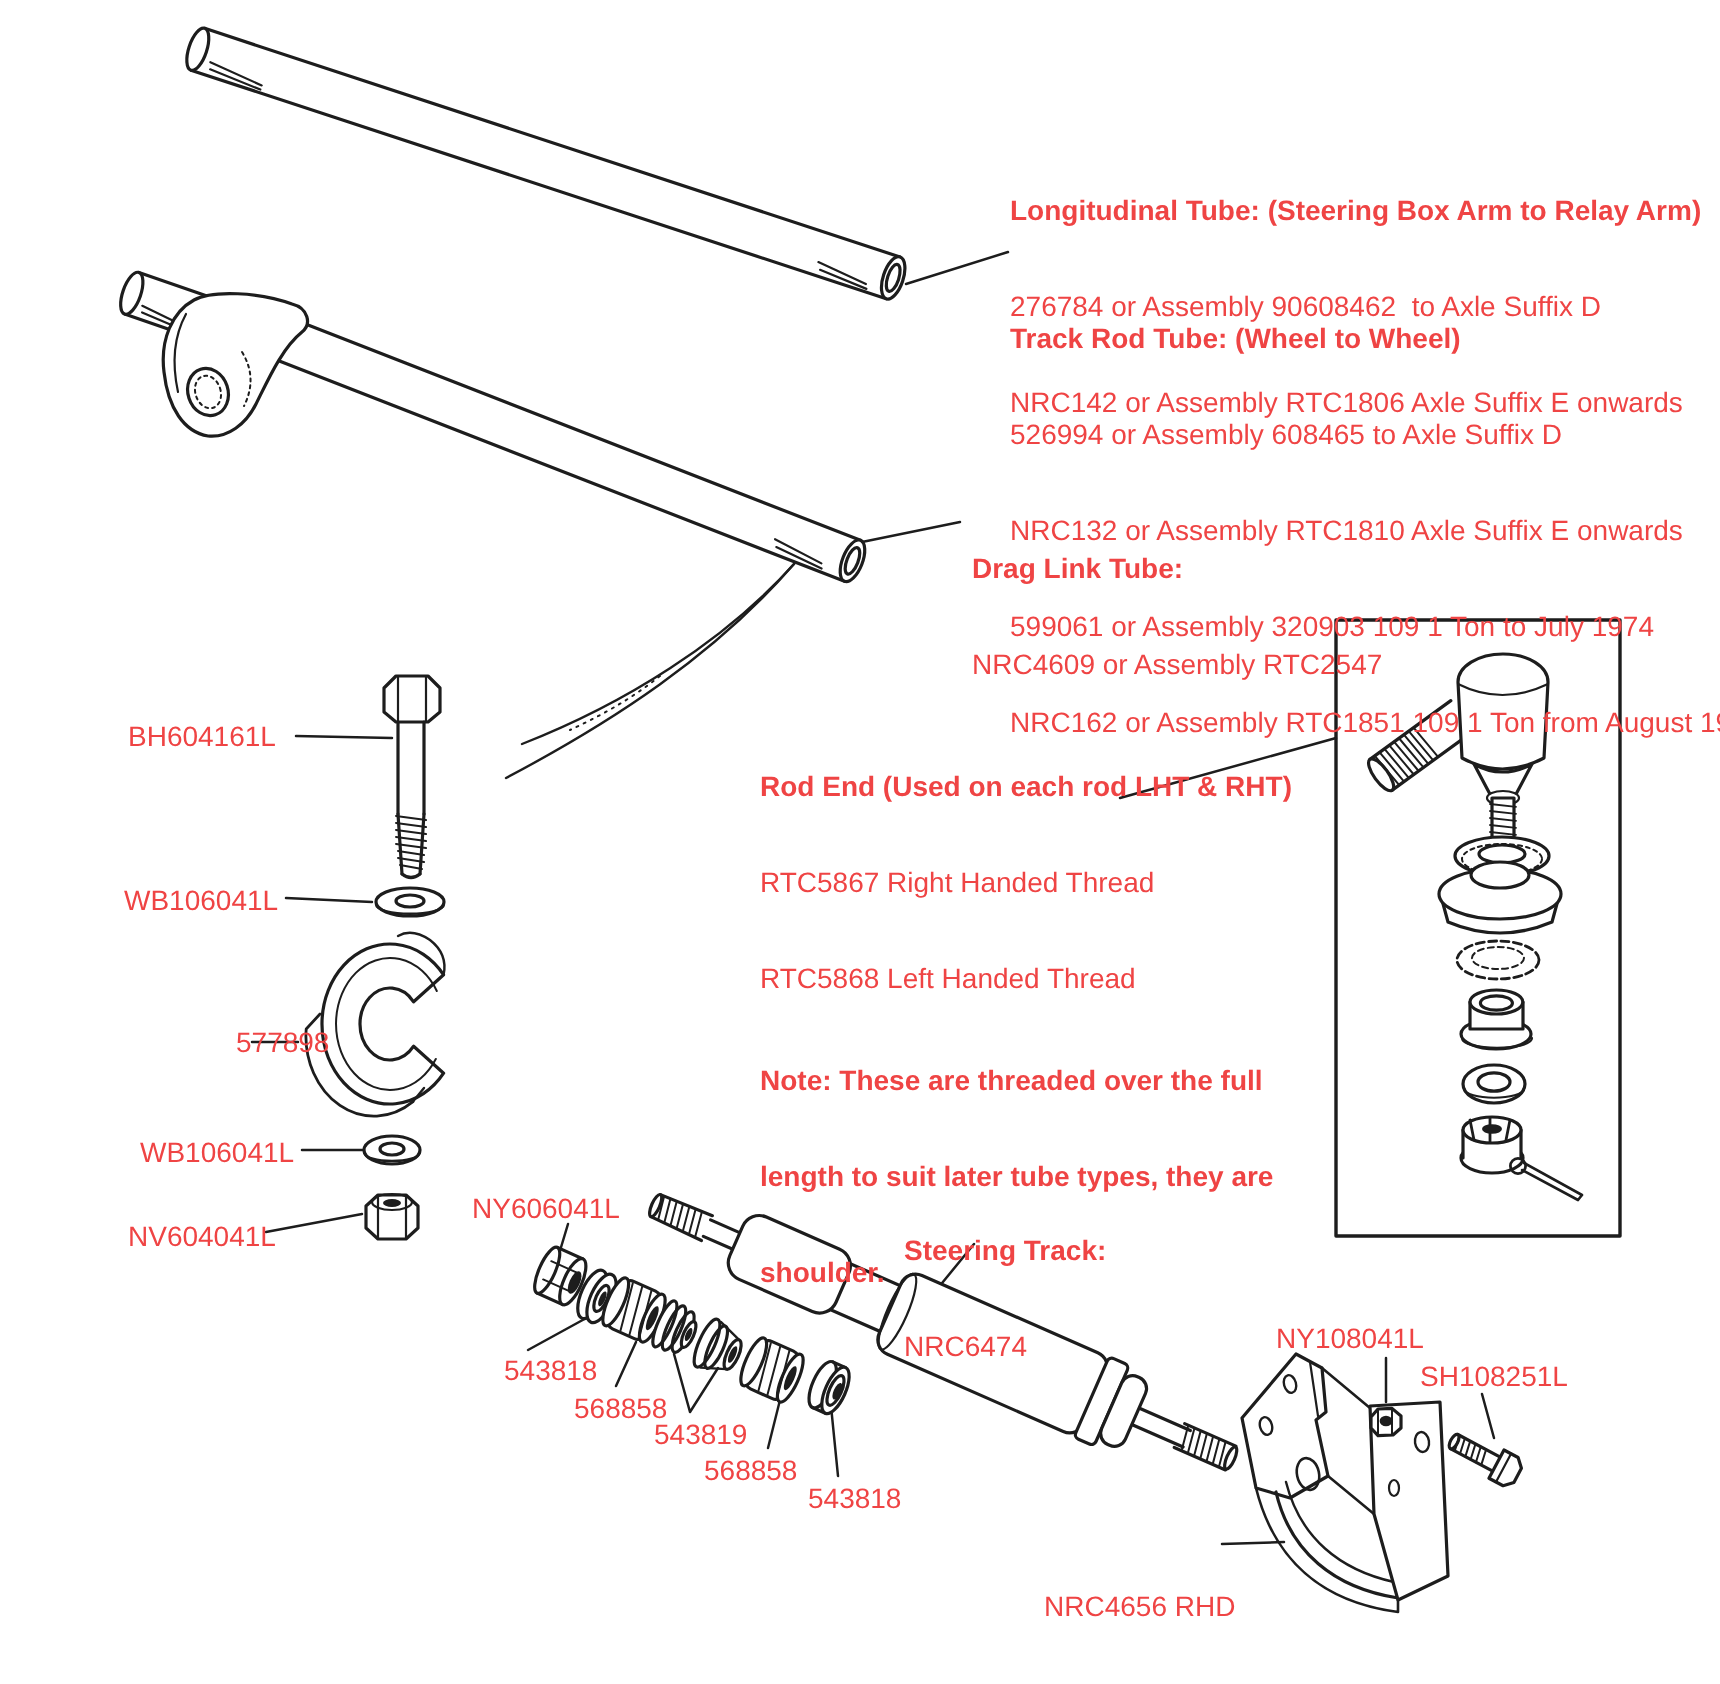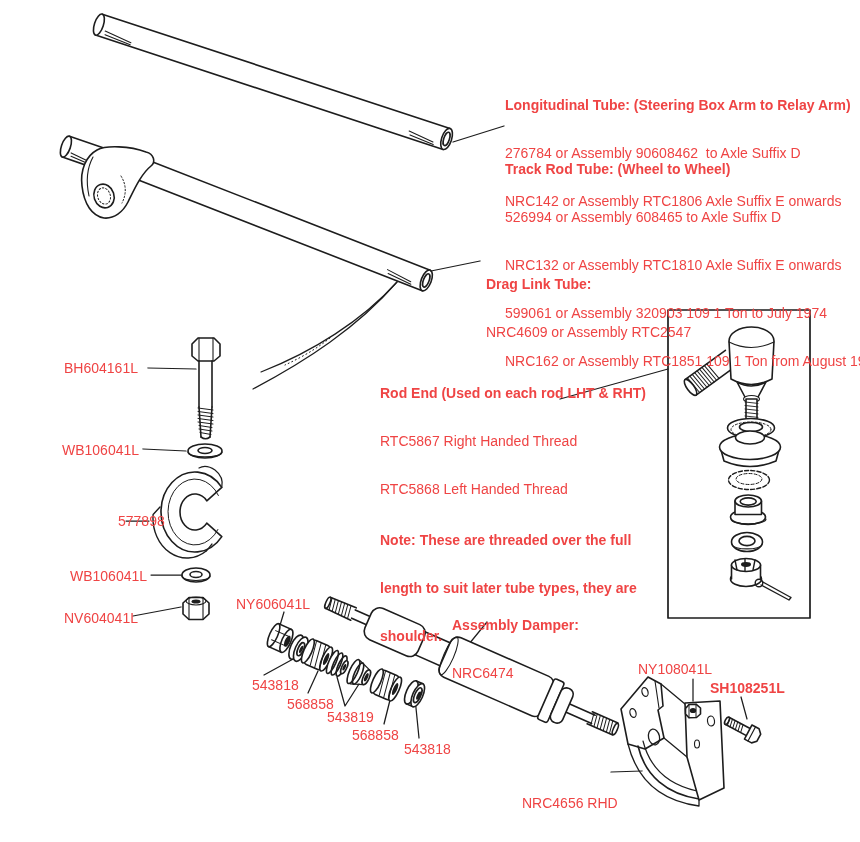--- a/index.html
+++ b/index.html
@@ -273,36 +273,36 @@
   <div class="lbl" style="left:380px;top:353px;">
     <div class="b">Rod End (Used on each rod LHT &amp; RHT)</div>
     <div>RTC5867 Right Handed Thread</div>
     <div>RTC5868 Left Handed Thread</div>
     <div class="note">Note: These are threaded over the full</div>
     <div class="b">length to suit later tube types, they are</div>
     <div class="b">shoulder.</div>
   </div>
 
   <div class="lbl" style="left:452px;top:585px;">
-    <div class="b">Assembly Damper:</div>
+    <div class="b">Steering Track:</div>
     <div>NRC6474</div>
   </div>
 
   <div class="lbl lh17" style="left:522px;top:761px;">
     <div>NRC4656 RHD</div>
     
   </div>
 
   <div class="lbl" style="left:64px;top:360px;text-align:right;">BH604161L</div>
   <div class="lbl" style="left:62px;top:442px;">WB106041L</div>
   <div class="lbl" style="left:78px;top:513px;margin-left:40px;">577898</div>
   <div class="lbl" style="left:70px;top:568px;">WB106041L</div>
   <div class="lbl" style="left:64px;top:610px;">NV604041L</div>
   <div class="lbl" style="left:236px;top:596px;">NY606041L</div>
   <div class="lbl" style="left:252px;top:677px;">543818</div>
   <div class="lbl" style="left:287px;top:696px;">568858</div>
   <div class="lbl" style="left:327px;top:709px;">543819</div>
   <div class="lbl" style="left:352px;top:727px;">568858</div>
   <div class="lbl" style="left:404px;top:741px;">543818</div>
   <div class="lbl" style="left:638px;top:661px;">NY108041L</div>
-  <div class="lbl" style="left:710px;top:680px;font-weight:bold;">SH108251L</div>
+  <div class="lbl" style="left:710px;top:680px;">SH108251L</div>
 
 </div>
 
 </body></html>

